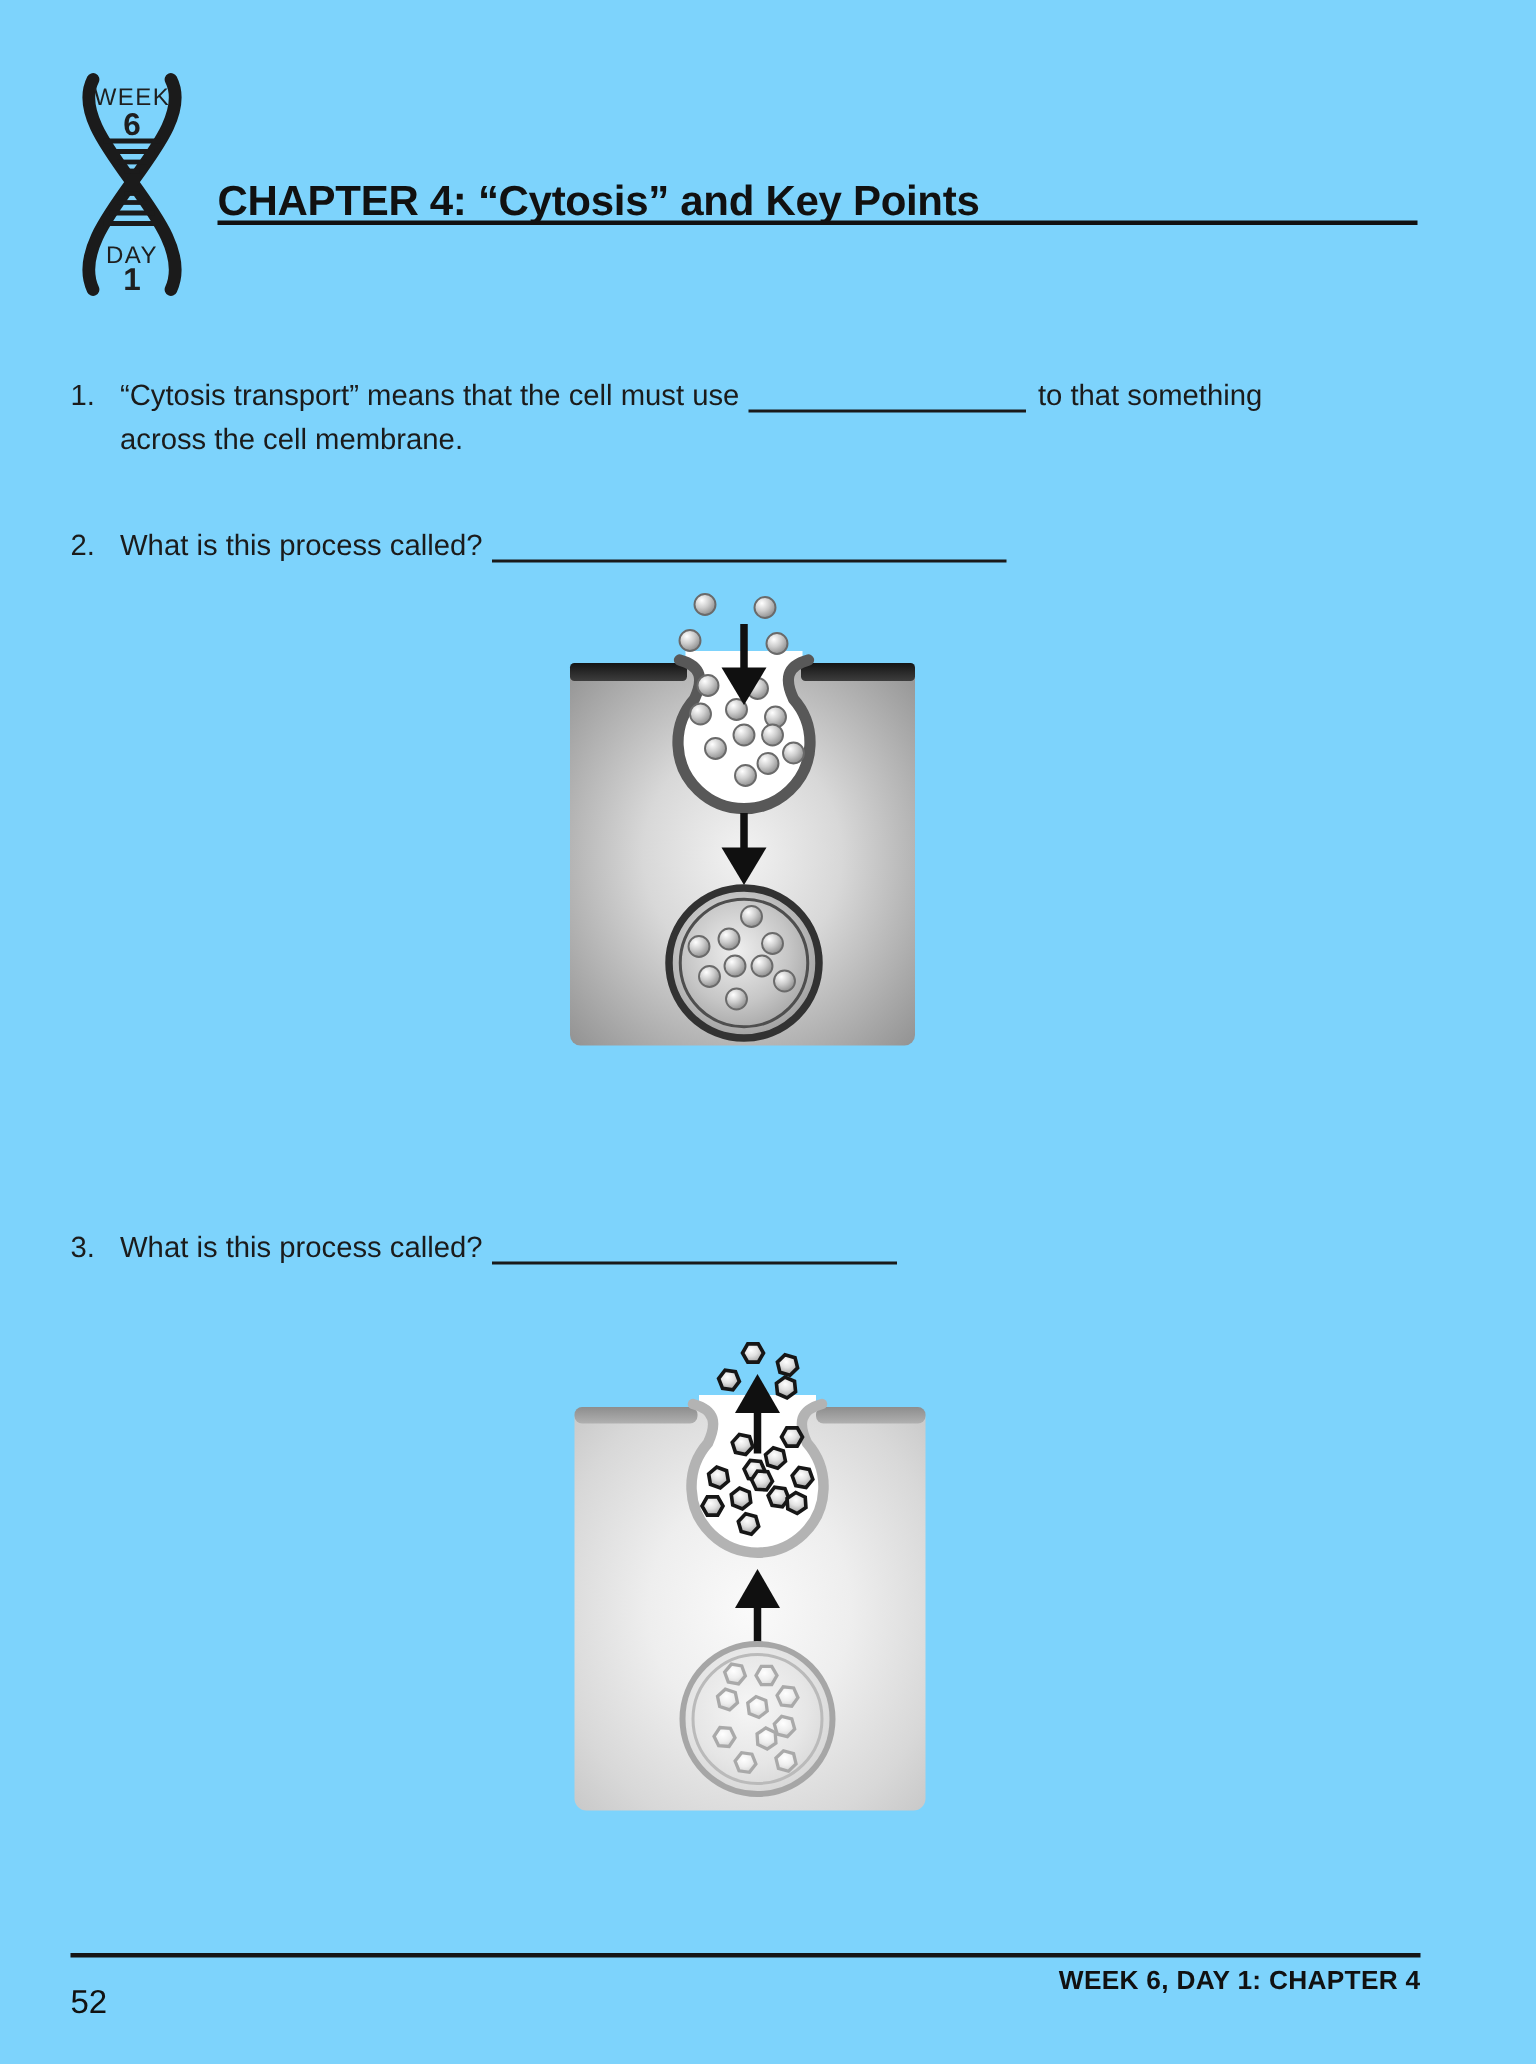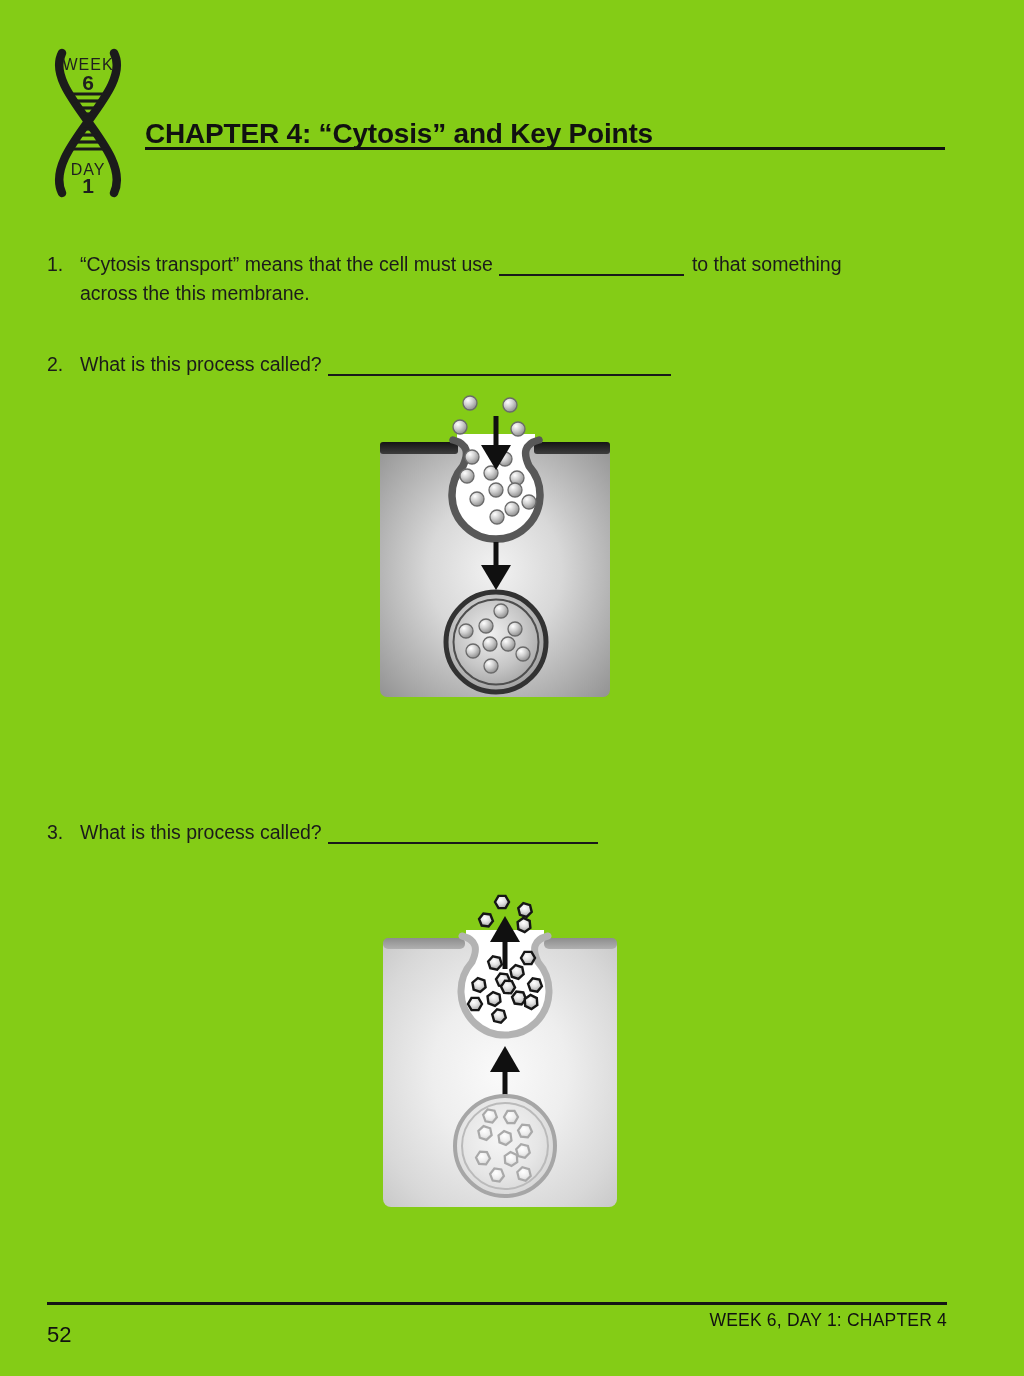--- a/index.html
+++ b/index.html
@@ -1,37 +1,37 @@
 <!DOCTYPE html>
 <html><head>
 <meta charset="utf-8">
 <style>
   html,body { margin:0; padding:0; background:#ffffff; }
   .page {
-    position:relative; width:1024px; height:1376px; background:#84cc16;
+    position:relative; width:1024px; height:1376px; background:#7dd3fc;
     font-family:"Liberation Sans", sans-serif; color:#1a1a1a; overflow:hidden;
   }
   
   .dna-icon { position:absolute; left:40px; top:46px; }
   .chapter-title {
     position:absolute; left:145px; top:118px; width:800px;
     font-size:28px; font-weight:800; letter-spacing:-0.2px; color:#111111;
   }
   .title-rule { position:absolute; left:145px; top:147px; width:800px; height:2.5px; background:#111111; }
   
   .question { position:absolute; left:47px; width:890px; display:flex; font-size:19.5px; line-height:29px; color:#1b1b1b; }
   .qnum { width:33px; flex:0 0 33px; }
   .qtext { flex:1; }
   .blank { display:inline-block; border-bottom:2px solid #1a1a1a; height:1em; vertical-align:-5px; margin:0 8px 0 6px; }
   
   .diagram { position:absolute; }
   
   .footer-rule { position:absolute; left:47px; top:1302px; width:900px; height:2.5px; background:#151515; }
   .page-number { position:absolute; left:47px; top:1322px; font-size:22px; color:#111111; }
-  .running-header { position:absolute; left:47px; top:1310px; width:900px; text-align:right; font-size:17.5px; color:#111111; letter-spacing:0.2px; }
+  .running-header { position:absolute; left:47px; top:1310px; width:900px; text-align:right; font-size:17.5px; color:#111111; letter-spacing:0.2px;font-weight:bold; }
 </style>
 </head>
 <body>
 
 <div class="page">
 
   <svg class="dna-icon" width="96" height="152" viewBox="0 0 96 152">
     <g stroke="#1b1b1b" stroke-width="8.5" stroke-linecap="round" fill="none">
       <path d="M 22,7 C 2,46 94,104 74,147"></path>
       <path d="M 74,7 C 94,46 2,104 22,147"></path>
@@ -52,21 +52,21 @@
     <text x="48" y="147" text-anchor="middle" font-size="21" font-weight="bold" fill="#1f1f1f">1</text>
   </svg>
 
   <div class="chapter-title">CHAPTER 4: “Cytosis” and Key Points</div>
   <div class="title-rule"></div>
 
   <div class="question" style="top:250px;">
     <span class="qnum">1.</span>
     <div class="qtext">
       <span>“Cytosis transport” means that the cell must use</span><span class="blank" style="width:185px;"></span><span>to that something</span>
-      <div>across the this membrane.</div>
+      <div>across the cell membrane.</div>
     </div>
   </div>
 
   <div class="question" style="top:350px;">
     <span class="qnum">2.</span>
     <div class="qtext">
       <span>What is this process called?</span><span class="blank" style="width:343px;"></span>
     </div>
   </div>
 

